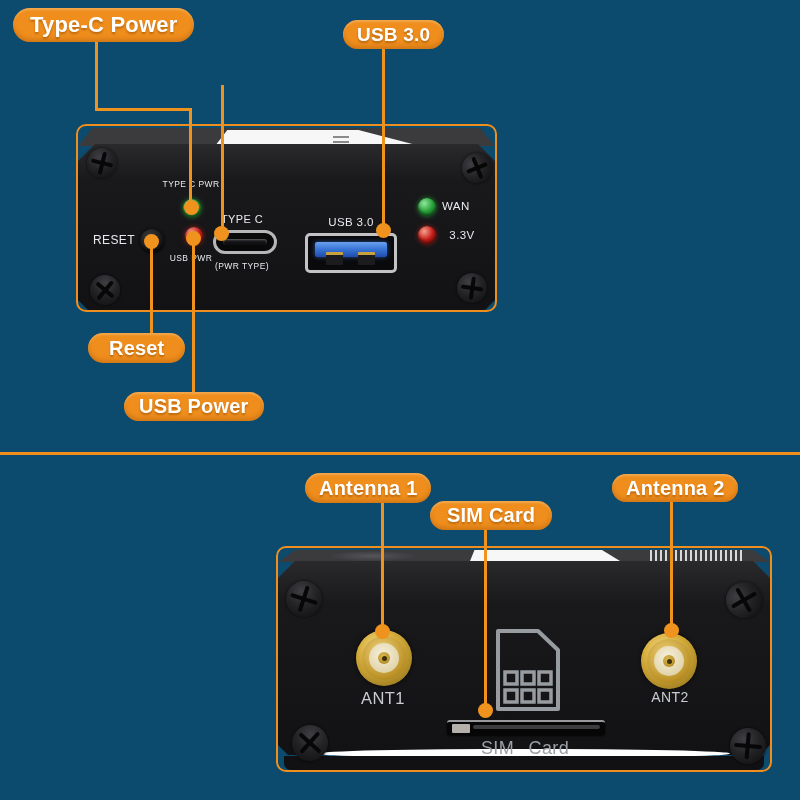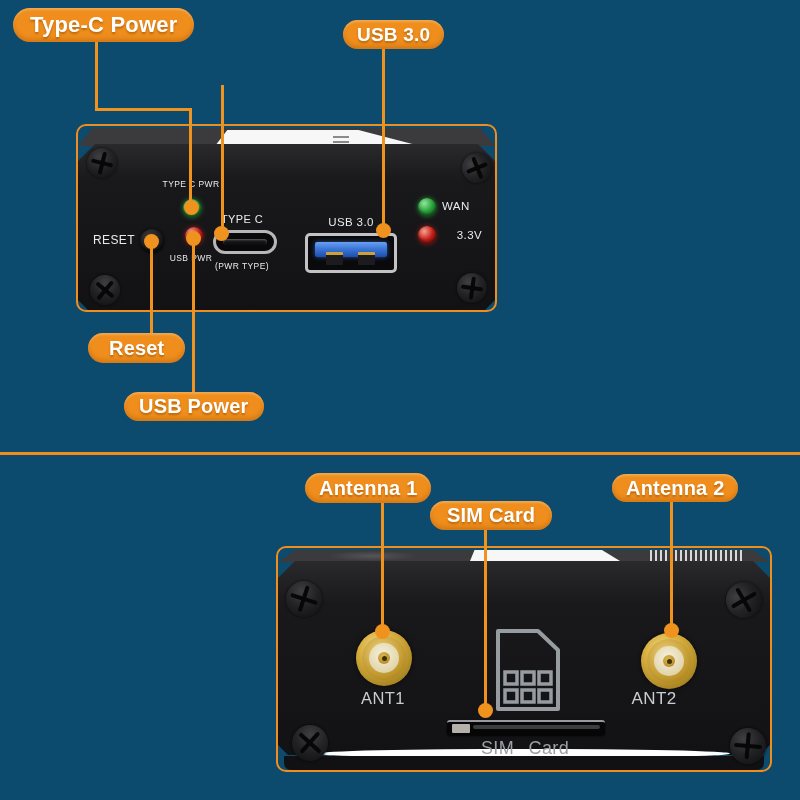--- a/index.html
+++ b/index.html
@@ -155,21 +155,21 @@
     <div class="ptext" style="left:233px;top:90px;width:80px;font-size:11.5px;">USB 3.0</div>
     <div class="usb-port" style="left:227px;top:107px;width:92px;height:40px;">
       <div class="tongue"></div>
       <div class="pin" style="left:18px;"></div>
       <div class="pin" style="left:50px;"></div>
     </div>
 
     <div class="led green" style="left:340px;top:72px;"></div>
     <div class="ptext" style="left:364px;top:74px;width:40px;font-size:11.5px;text-align:left;">WAN</div>
     <div class="led red" style="left:340px;top:100px;"></div>
-    <div class="ptext" style="left:364px;top:103px;width:40px;font-size:11.5px;text-align:right;">3.3V</div>
+    <div class="ptext" style="left:364px;top:103px;width:40px;font-size:11.5px;text-align:center;">3.3V</div>
   </div>
 
   <div class="divider" style="left:0;top:452px;width:800px;height:2.5px;"></div>
 
   <div class="pill" style="left:305px;top:473px;height:30px;padding:0 14px;font-size:20px;">Antenna 1</div>
   <div class="pill" style="left:430px;top:501px;height:29px;padding:0 17px;font-size:20px;">SIM Card</div>
   <div class="pill" style="left:612px;top:474px;height:28px;padding:0 14px;font-size:20px;">Antenna 2</div>
 
   <div class="lead v" style="left:381px;top:502px;height:130px;"></div>
   <div class="dot" style="left:375px;top:624px;"></div>
@@ -230,16 +230,16 @@
       <div class="inner"></div>
     </div>
     <div class="ptext" style="left:167px;top:190px;width:160px;font-size:18px;color:#9aa0a6;word-spacing:9px;">SIM Card</div>
 
     <div class="ant" style="left:363px;top:85px;">
       <div class="ring"></div>
         <div class="die"></div>
         <div class="pin"></div>
         <div class="hole"></div>
     </div>
-    <div class="ptext" style="left:336px;top:141px;width:80px;font-size:17px;color:#c9cdd1;">ANT2</div>
+    <div class="ptext" style="left:352px;top:141px;width:80px;font-size:14px;color:#c9cdd1;">ANT2</div>
   </div>
 
 </div>
 
 </body></html>

